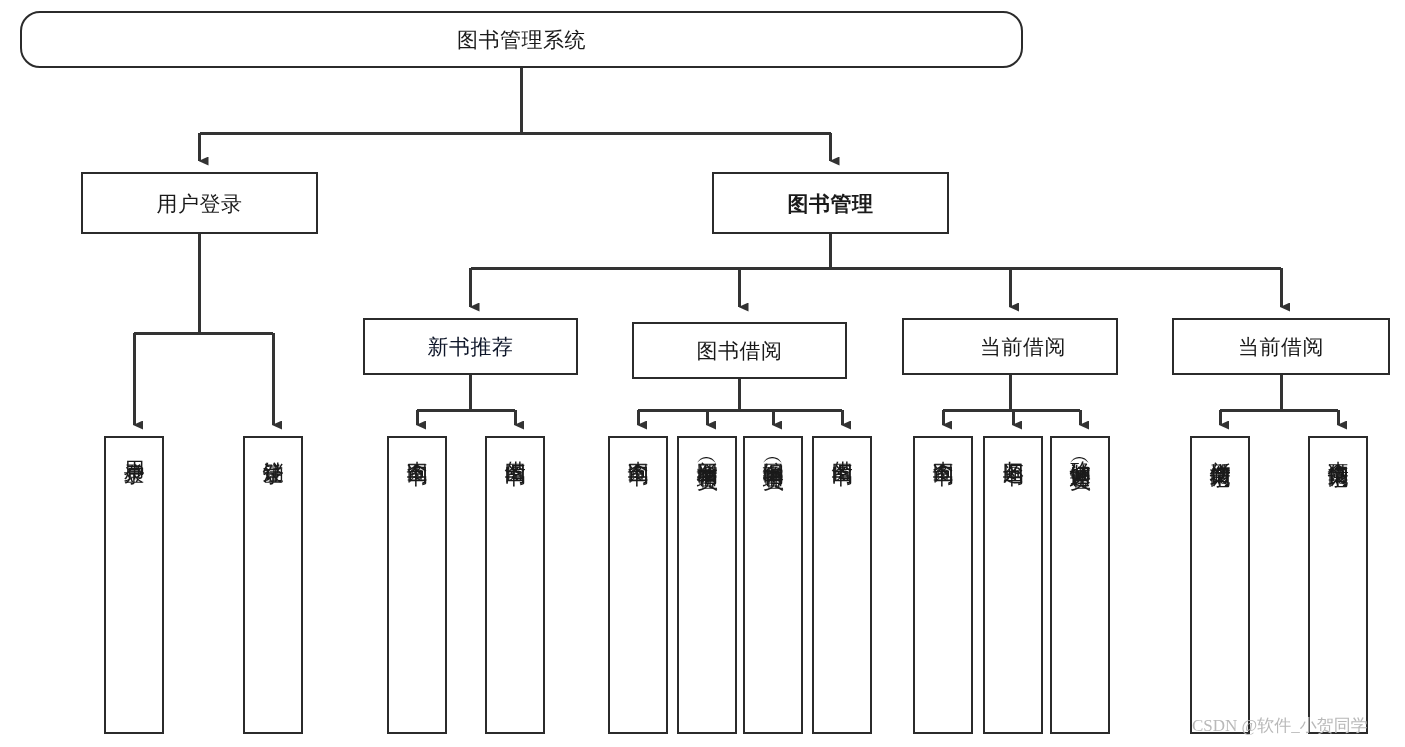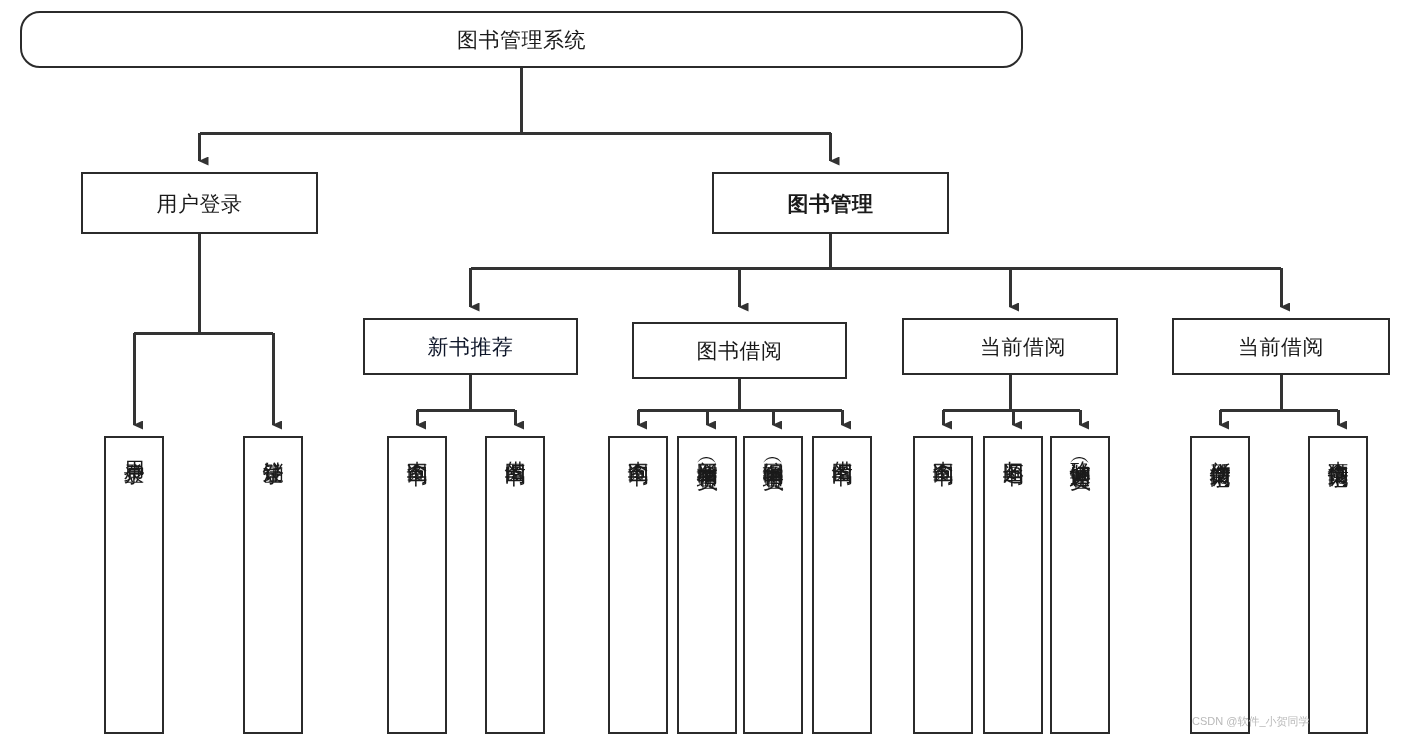--- a/index.html
+++ b/index.html
@@ -59,22 +59,22 @@
     position: absolute;
     left: 0;
     top: 0;
     width: 1405px;
     height: 747px;
     pointer-events: none;
   }
   .watermark {
     position: absolute;
     color: #b9b9b9;
-    font-size: 11px;
-    font-family: Liberation Sans, sans-serif;
+    font-size: 17px;
+    font-family: Liberation Serif, serif;
     white-space: nowrap;
     user-select: none;
   }
 </style>
 </head>
 <body>
 
 <div id="diagram-root">
   <svg id="edge-layer" viewBox="0 0 1405 747" width="1405" height="747" xmlns="http://www.w3.org/2000/svg">
     <defs>

